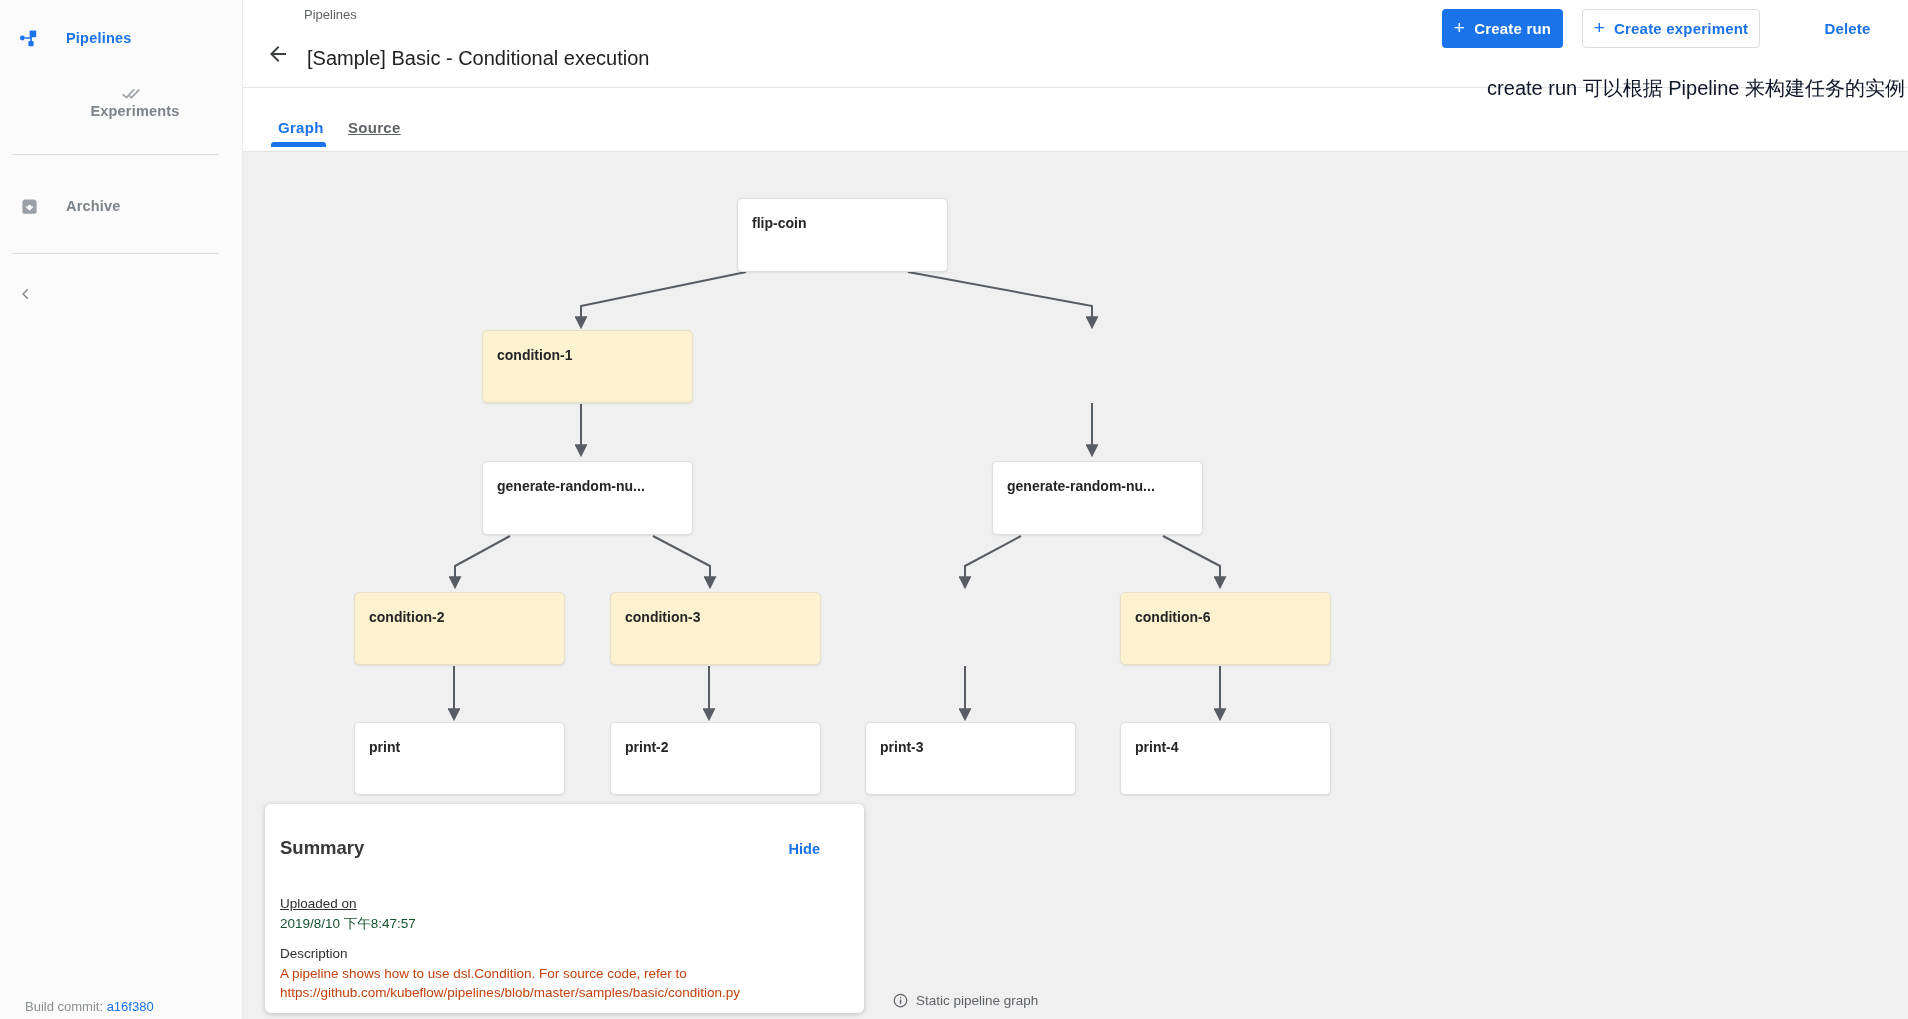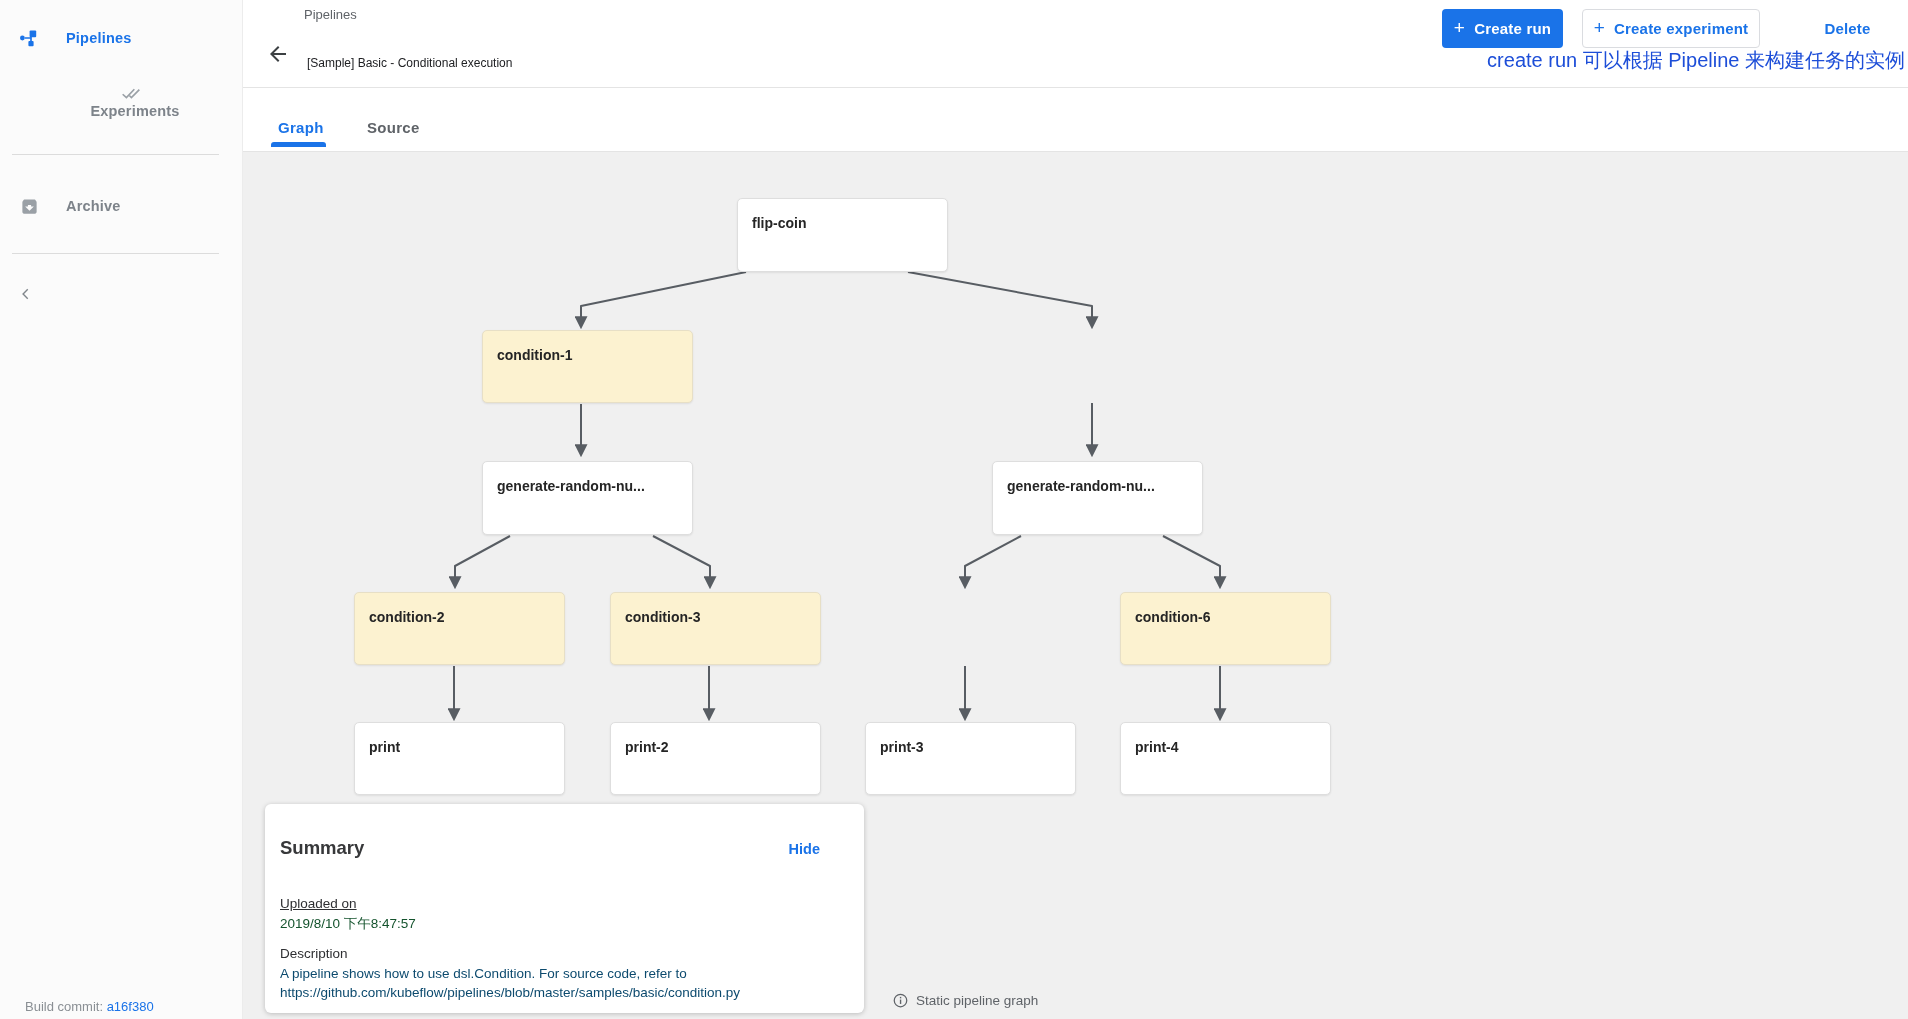--- a/index.html
+++ b/index.html
@@ -16,28 +16,28 @@
   .side-div{position:absolute;left:12px;width:207px;height:0;border-top:1px solid #dcdcdc;}
   .collapse{position:absolute;left:14px;top:282px;width:24px;height:24px;display:flex;align-items:center;justify-content:center;cursor:pointer;}
   .build{position:absolute;left:25px;top:999px;font-size:13px;color:#8a8f94;white-space:nowrap;}
   .build a{color:#1a73e8;text-decoration:none;cursor:pointer;}
 
   
   .header{position:absolute;left:243px;top:0;width:1665px;height:88px;background:#fff;
           border-bottom:1px solid #e4e4e4;z-index:5;box-sizing:border-box;}
   .crumb{position:absolute;left:61px;top:7px;font-size:13px;color:#5f6368;}
   .backbtn{position:absolute;left:23px;top:42px;width:24px;height:24px;cursor:pointer;}
-  .ptitle{position:absolute;left:64px;top:56px;font-size:12px;font-weight:400;color:#202124;white-space:nowrap;}
+  .ptitle{position:absolute;left:64px;top:47px;font-size:20px;font-weight:400;color:#202124;white-space:nowrap;}
   .btn{position:absolute;top:9px;height:39px;border-radius:4px;display:flex;align-items:center;justify-content:center;
        font-size:15px;font-weight:600;letter-spacing:.2px;cursor:pointer;box-sizing:border-box;}
   .btn .plus{font-size:19px;font-weight:400;margin-right:9px;position:relative;top:-1px;}
   .btn-primary{left:1199px;width:121px;background:#1a73e8;color:#fff;}
   .btn-outline{left:1339px;width:178px;background:#fff;border:1px solid #dadce0;color:#1a73e8;}
   .btn-text{left:1552px;width:105px;color:#1a73e8;background:transparent;}
-  .annotation{position:absolute;right:3px;top:48px;font-size:20px;line-height:25px;color:#1d4ed8;white-space:nowrap;z-index:6;text-align:center;}
+  .annotation{position:absolute;right:3px;top:76px;font-size:20px;line-height:25px;color:#0f172a;white-space:nowrap;z-index:6;text-align:center;}
 
   
   .tabbar{position:absolute;left:243px;top:88px;width:1665px;height:64px;background:#fff;
           border-bottom:1px solid #e4e4e4;z-index:4;box-sizing:border-box;}
   .tab{position:absolute;top:31px;font-size:15px;font-weight:600;letter-spacing:.3px;color:#5f6368;cursor:pointer;}
   .tab.active{color:#1a73e8;}
   .tab-underline{position:absolute;left:28px;top:54px;width:55px;height:5px;background:#1a73e8;border-radius:3px 3px 0 0;}
 
   
   .canvas{position:absolute;left:243px;top:152px;width:1665px;height:867px;background:#f0f0f0;z-index:0;}
@@ -51,21 +51,21 @@
   .canvas-note{position:absolute;left:893px;top:993px;display:flex;align-items:center;z-index:2;}
   .canvas-note .txt{margin-left:8px;font-size:13.5px;color:#5f6368;}
 
   
   .card{position:absolute;left:265px;top:804px;width:599px;height:209px;background:#fff;border-radius:6px;
         box-shadow:0 1px 5px rgba(0,0,0,.22);z-index:3;box-sizing:border-box;padding-left:35px;}
   .card .title{position:absolute;left:15px;top:33px;font-size:18.5px;font-weight:600;color:#37383a;}
   .card .hide{position:absolute;right:44px;top:37px;font-size:14.5px;font-weight:600;color:#1a73e8;cursor:pointer;}
   .card .field-label{position:absolute;left:15px;font-size:13.5px;color:#2e2f32;}
   .card .field-value{position:absolute;left:15px;font-size:13.5px;color:#14532d;}
-  .card .desc{position:absolute;left:15px;top:160px;width:578px;font-size:13.5px;line-height:19px;color:#0c4a6e;
+  .card .desc{position:absolute;left:15px;top:160px;width:578px;font-size:13.5px;line-height:19px;color:#c2410c;
         overflow-wrap:break-word;}
 </style>
 </head>
 <body>
 
 <div class="app">
 
   <div class="canvas"></div>
 
   <svg class="edges">
@@ -138,21 +138,21 @@
       <span>Create experiment</span>
     </div>
     <div class="btn btn-text">
       <span>Delete</span>
     </div>
     <div class="annotation">create run 可以根据 Pipeline 来构建任务的实例</div>
   </div>
 
   <div class="tabbar">
     <div class="tab active" style="left:35px;">Graph</div>
-    <div class="tab" style="left:124px;">Source</div>
+    <div class="tab" style="left:105px;text-decoration:underline;">Source</div>
     <div class="tab-underline"></div>
   </div>
 
   <div class="sidebar">
     <div class="side-item active" style="top:14px;">
       <span class="ic">
         <svg width="20" height="20" viewBox="0 0 20 20">
           <circle cx="3.4" cy="10" r="2.4" fill="#1a73e8"></circle>
           <path d="M5.8 10 H12 M12 5.5 V14.8" stroke="#1a73e8" stroke-width="1.7" fill="none"></path>
           <rect x="10.6" y="2.6" width="6.6" height="6.6" rx="1" fill="#1a73e8"></rect>

